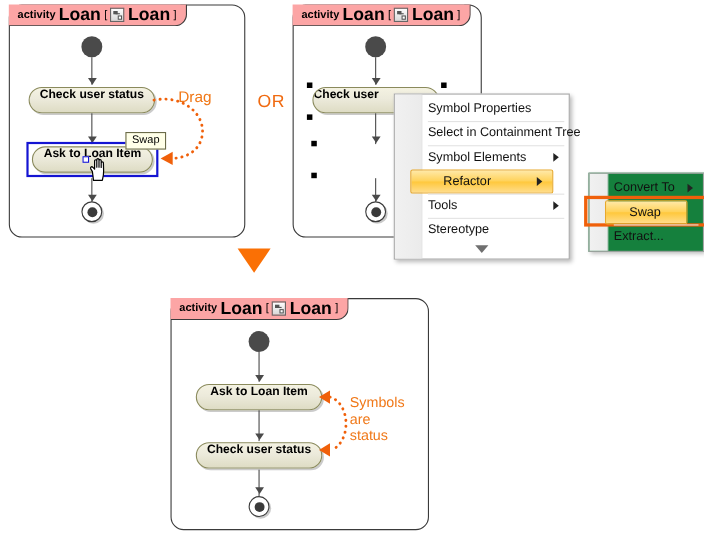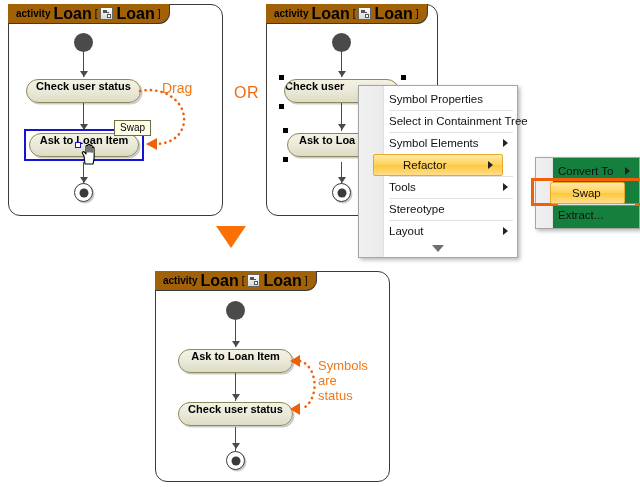--- a/index.html
+++ b/index.html
@@ -21,21 +21,21 @@
     background: #ffffff;
     border: 1.5px solid #3a3a3a;
     border-radius: 12px;
     box-sizing: border-box;
   }
   .frame-tab {
     position: absolute;
     left: -1px;
     top: -1px;
     height: 20px;
-    background: #a16207;
+    background: #fca5a5;
     border-right: 1.5px solid #3a3a3a;
     border-bottom: 1.5px solid #3a3a3a;
     border-bottom-right-radius: 11px;
     box-sizing: border-box;
     display: flex;
     align-items: center;
     gap: 3px;
     padding: 0 9px 0 8px;
     white-space: nowrap;
     font-size: 10px;
@@ -395,23 +395,20 @@
     <span>Check user</span>
   </div>
 
   <div class="handle" style="left:12px; top:70px;"></div>
   <div class="handle" style="left:134px; top:70px;"></div>
   <div class="handle" style="left:12px; top:99px;"></div>
 
   <div class="edge" style="left:74px; top:98px; height:28px;"></div>
   <div class="arrowhead" style="left:70.5px; top:119px;"></div>
 
-  <div class="anode" style="left:20px; top:128px; width:110px; justify-content:flex-start; padding-left:11px;">
-    <span>Ask to Loa</span>
-  </div>
   <div class="handle" style="left:16px; top:123px;"></div>
   <div class="handle" style="left:16px; top:152px;"></div>
 
   <div class="edge" style="left:74px; top:157px; height:22px;"></div>
   <div class="arrowhead" style="left:70.5px; top:172px;"></div>
 
   <div class="final-node" style="left:65px; top:178px;"></div>
 </div>
 
 <div class="ctxmenu" style="left:358px; top:85px; width:160px;">
@@ -430,24 +427,20 @@
   <div class="mi hl">
     <span>Refactor</span>
     <span class="sub-arrow"></span>
   </div>
   <div class="mi sep-top">
     <span>Tools</span>
     <span class="sub-arrow"></span>
   </div>
   <div class="mi sep-top">
     <span>Stereotype</span>
-  </div>
-  <div class="mi sep-top">
-    <span>Layout</span>
-    <span class="sub-arrow"></span>
   </div>
   <div class="scroll-chev"></div>
 </div>
 
 <div class="submenu" style="left:535px; top:157px; width:105px;">
   <div class="gutter"></div>
 
   <div class="mi">
     <span>Convert To</span>
     <span class="sub-arrow"></span>

